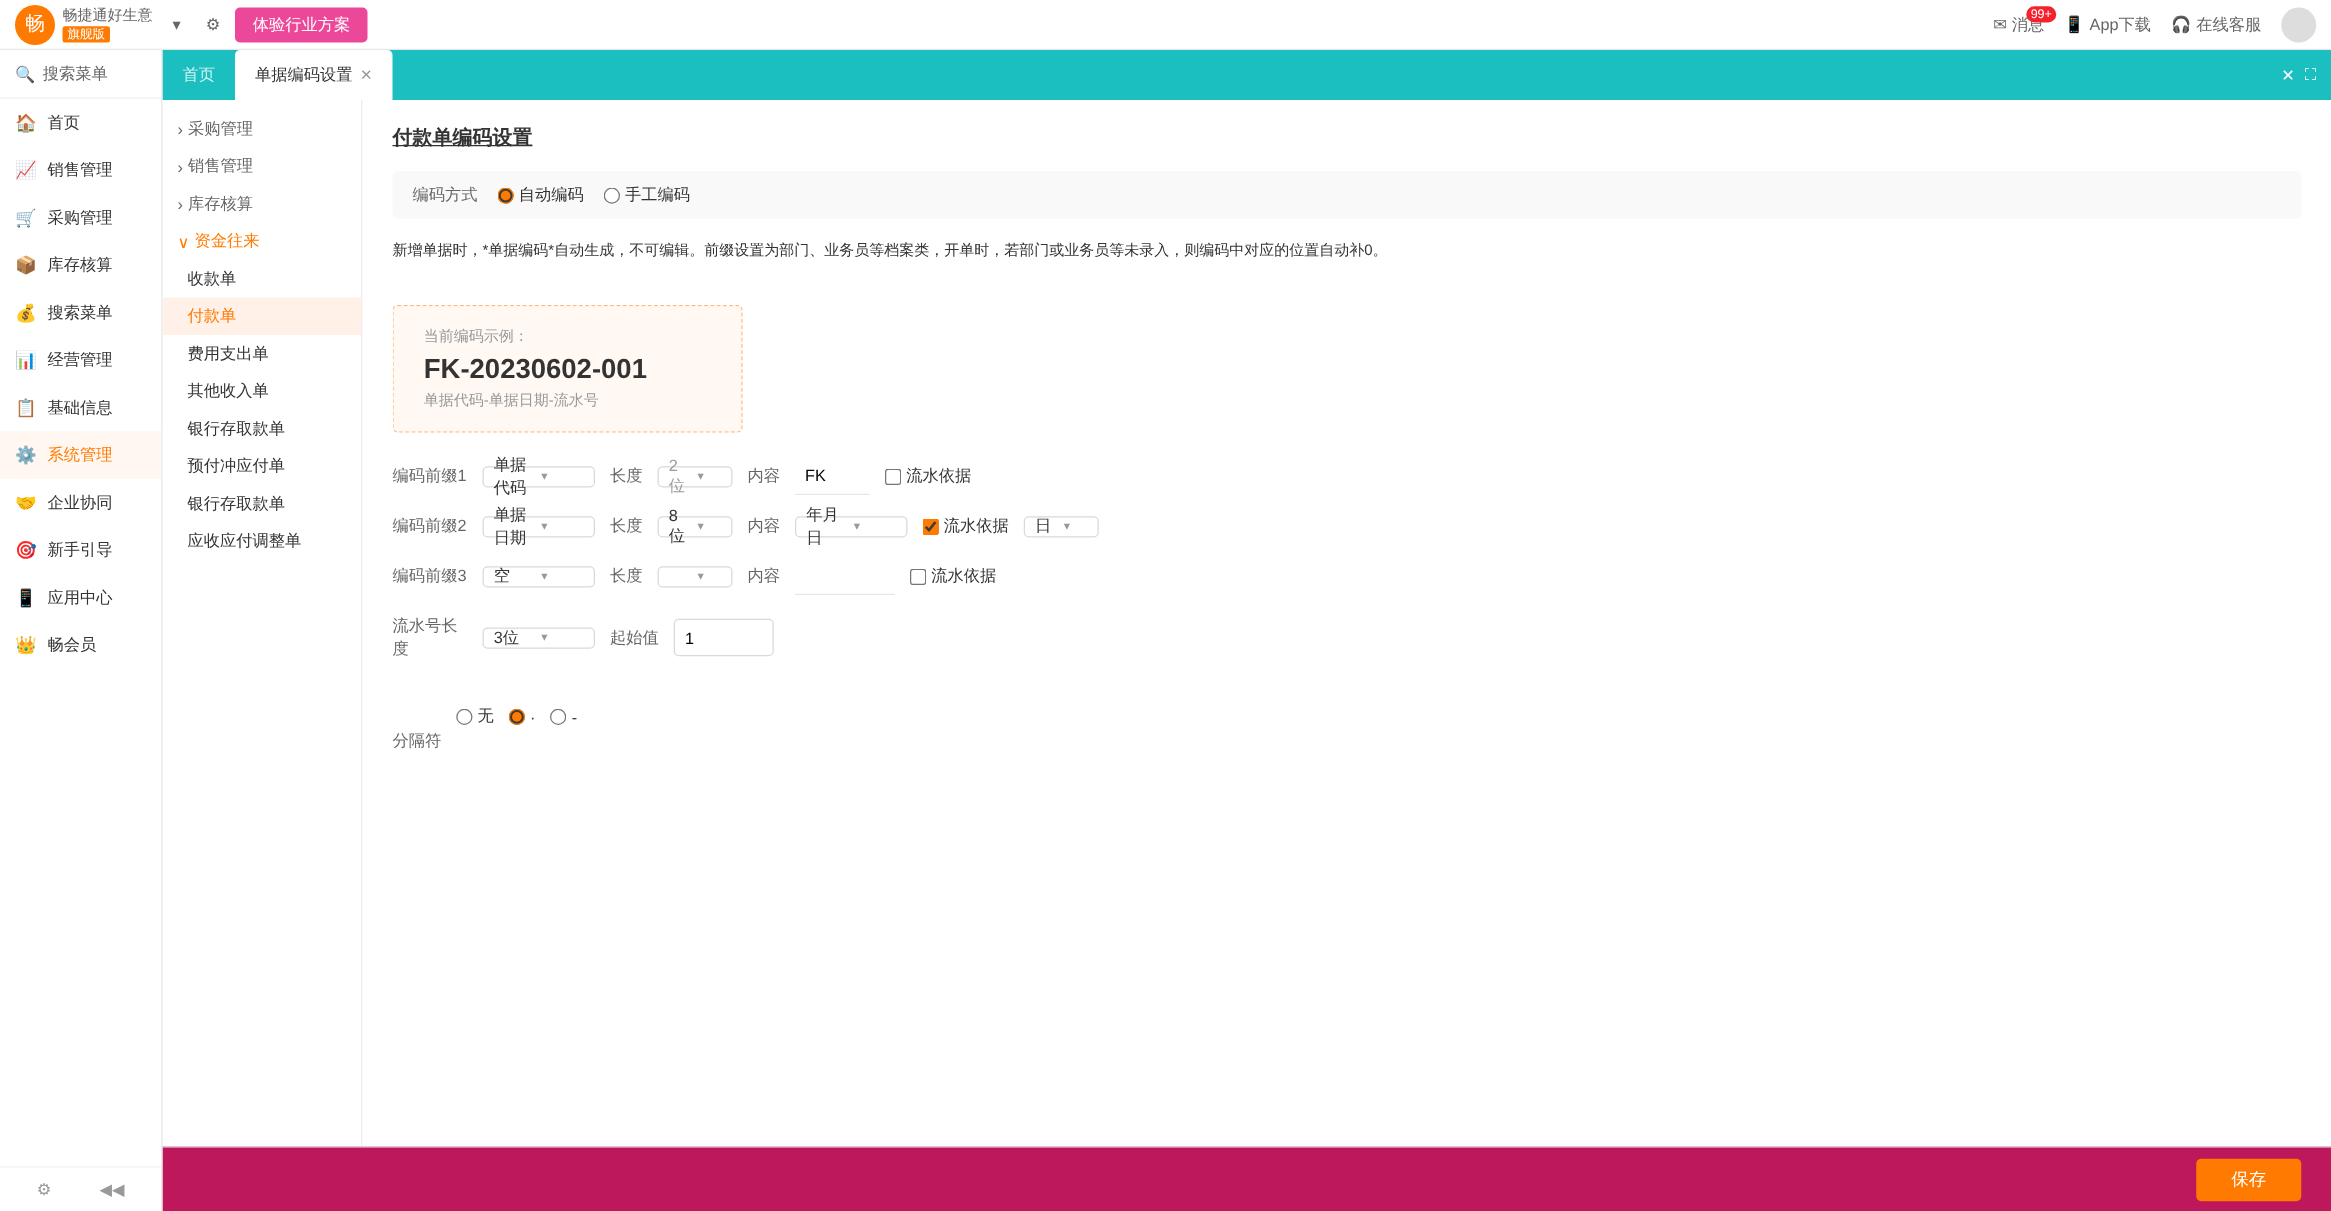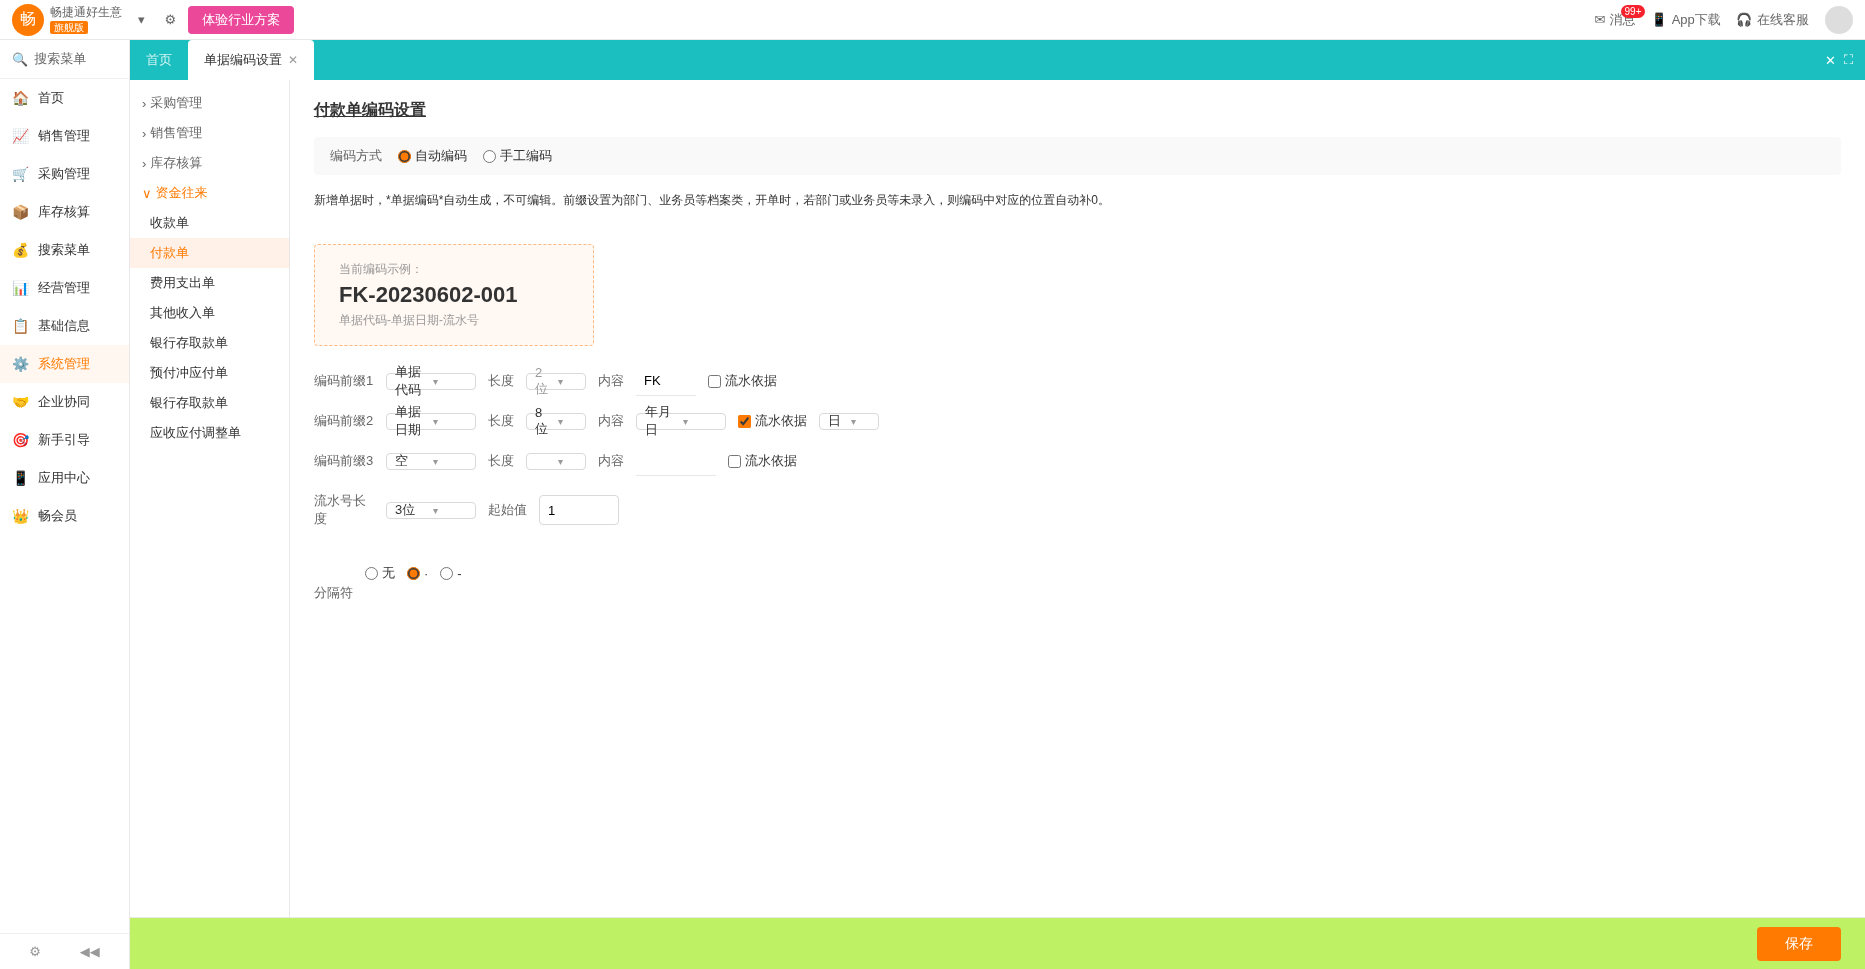--- a/index.html
+++ b/index.html
@@ -141,21 +141,21 @@
 
     .separator-row { display: flex; align-items: center; gap: 12px; margin-bottom: 16px; }
     .sep-label { font-size: 13px; color: #666; margin-top: 40px; }
     .sep-radio-group { display: flex; align-items: center; gap: 12px; }
     .sep-radio { display: flex; align-items: center; gap: 4px; cursor: pointer; font-size: 13px; }
     .sep-radio input[type=radio] { accent-color: #ff7a00; }
 
     
     .bottom-bar {
       height: 52px;
-      background: #bef264;
+      background: #be185d;
       border-top: 1px solid #e8e8e8;
       display: flex;
       align-items: center;
       justify-content: flex-end;
       padding: 0 24px;
     }
     .save-btn {
       background: #ff7a00;
       color: white;
       border: none;

